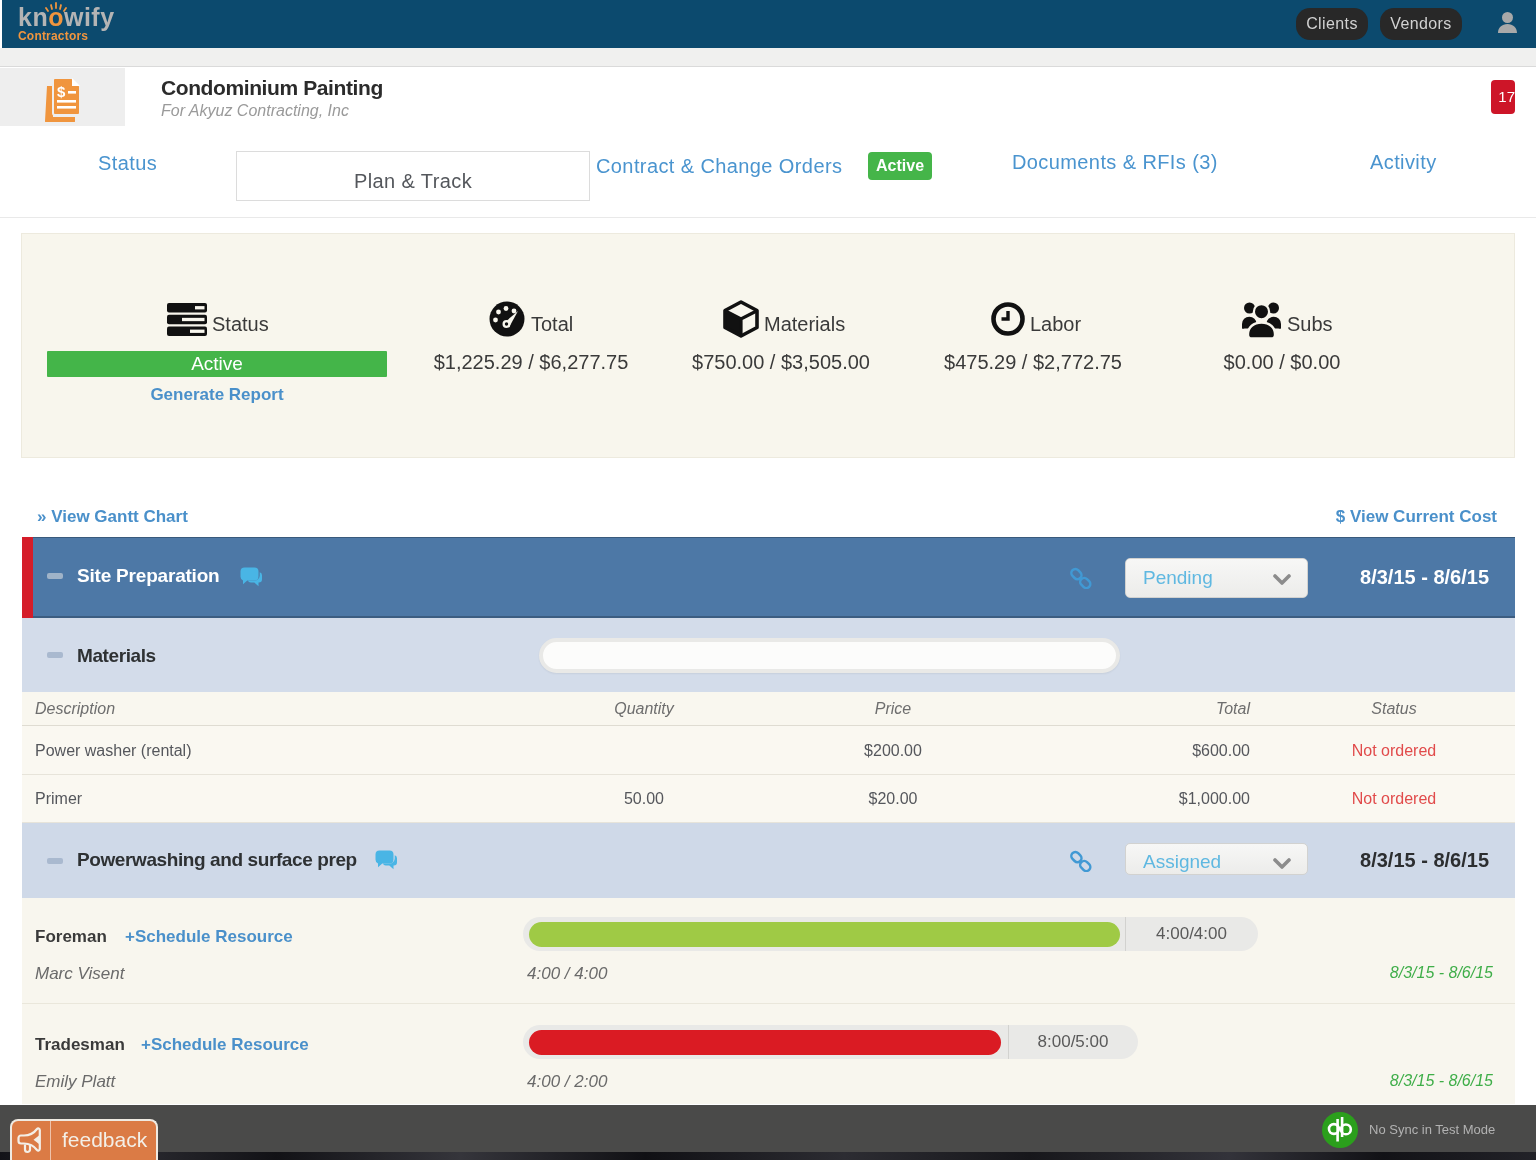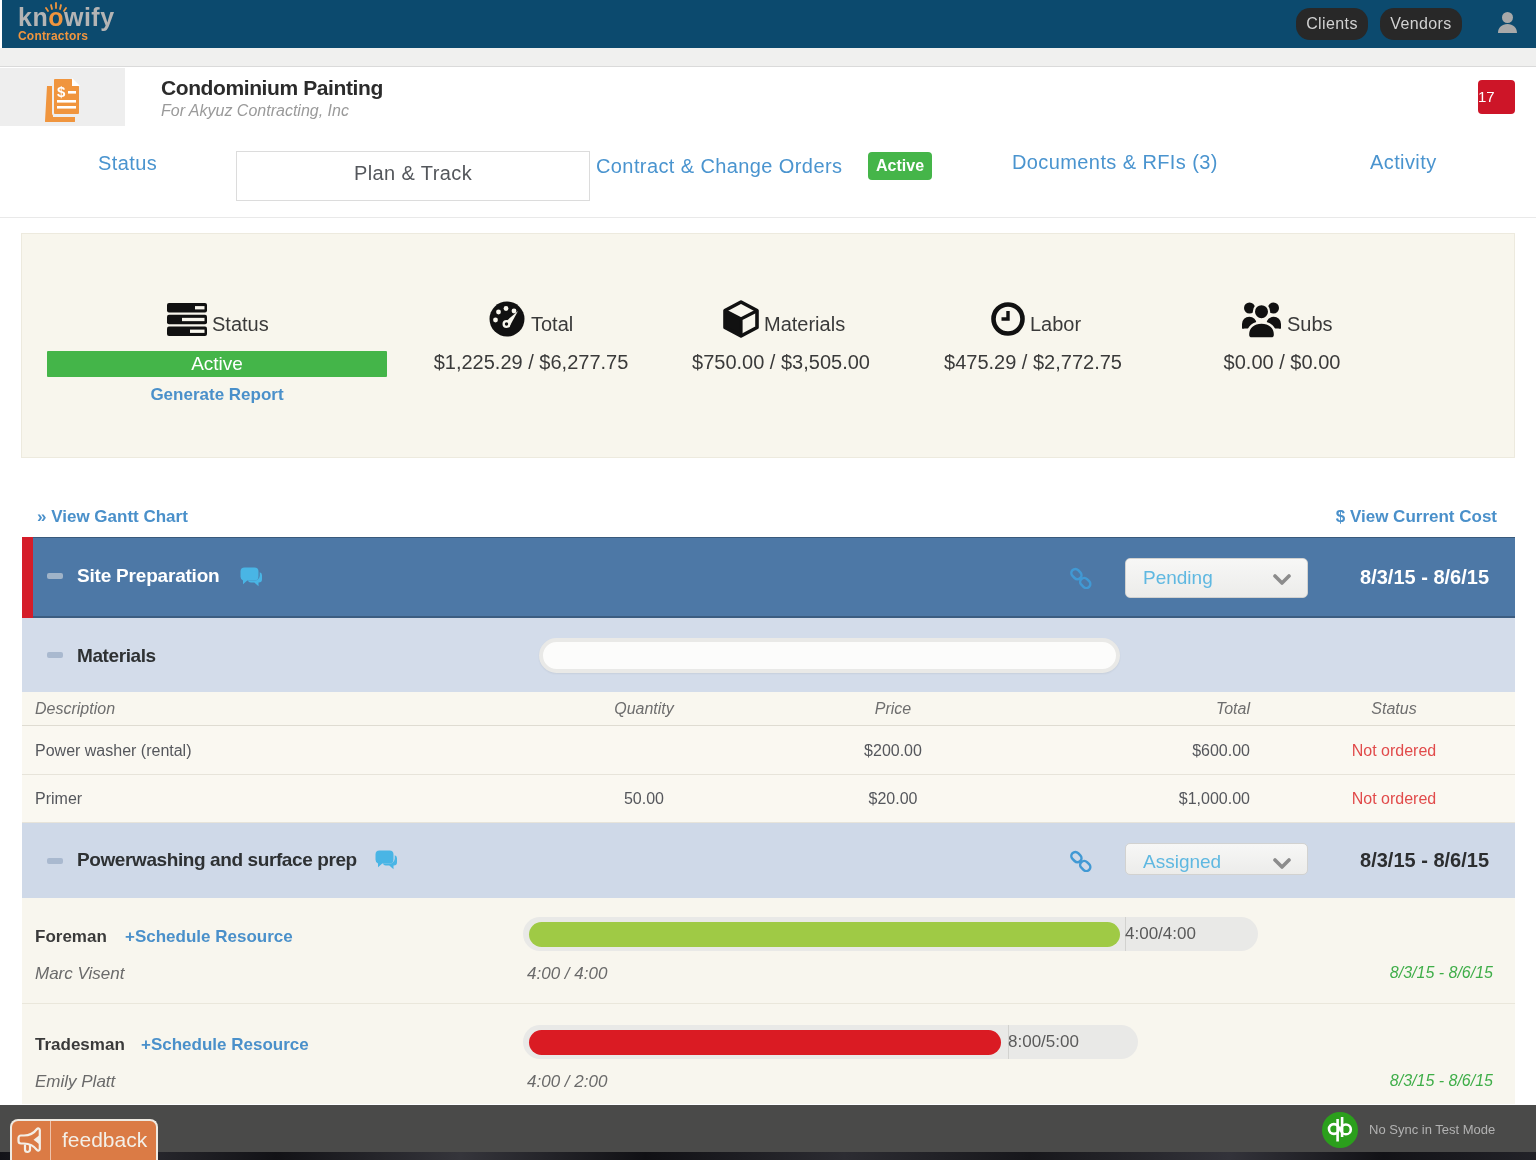--- a/index.html
+++ b/index.html
@@ -16,26 +16,26 @@
 .btn-dark { position:absolute; top:8px; height:32px; background:#282828; color:#d2d2d2; font-size:16px; border-radius:14px; text-align:center; line-height:32px; letter-spacing:0.4px; }
 .person { position:absolute; top:13px; }
 
 
 .strip { position:absolute; left:0; top:48px; width:1536px; height:19px; background:#f0f0ef; border-bottom:1px solid #dadada; }
 .header { position:absolute; left:0; top:68px; width:1536px; height:58px; background:#fff; }
 .iconcell { position:absolute; left:0; top:0; width:125px; height:58px; background:#eeeeee; }
 .docicon { position:absolute; left:44px; top:10px; }
 .h-title { position:absolute; left:161px; top:8px; font-size:21px; font-weight:bold; color:#2b2b2b; letter-spacing:-0.4px; }
 .h-sub { position:absolute; left:161px; top:34px; font-size:16px; font-style:italic; color:#9a9a9a; }
-.badge17 { position:absolute; right:21px; top:12px; width:37px; height:34px; background:#cd1528; border-radius:4px; color:#fff; font-size:15px; text-align:left; line-height:34px; }
+.badge17 { position:absolute; right:21px; top:12px; width:24px; height:34px; background:#cd1528; border-radius:4px; color:#fff; font-size:15px; text-align:right; line-height:34px; }
 
 
 .nav { position:absolute; left:0; top:126px; width:1536px; height:92px; background:#fff; border-bottom:1px solid #e9e9e9; }
 .navlink { position:absolute; font-size:20px; color:#4a94cf; letter-spacing:0.4px; }
-.tabbox { position:absolute; left:236px; top:25px; width:354px; height:50px; border:1px solid #dcdcdc; background:#fff; text-align:center; font-size:20px; color:#54575c; padding-top:10px; letter-spacing:0.4px; }
+.tabbox { position:absolute; left:236px; top:25px; width:354px; height:50px; border:1px solid #dcdcdc; background:#fff; text-align:center; font-size:20px; color:#54575c; padding-top:18px; letter-spacing:0.4px; }
 .activebadge { position:absolute; left:868px; top:26px; background:#45b549; border-radius:4px; color:#fff; font-weight:bold; font-size:16px; padding:5px 8px; }
 
 
 .stats { position:absolute; left:21px; top:233px; width:1494px; height:225px; background:#f8f6ed; border:1px solid #edeade; }
 .statgroup { position:absolute; top:67px; height:36px; display:flex; align-items:center; }
 .statlabel { font-size:20px; color:#3a3a3a; margin-left:5px; margin-top:10px; }
 .statamount { position:absolute; top:117px; font-size:20px; color:#3a3a3a; text-align:center; width:400px; }
 .activebar { position:absolute; left:25px; top:117px; width:340px; height:26px; background:#44b549; color:#fff; font-size:19px; text-align:center; line-height:26px; border-radius:1px; }
 .genreport { position:absolute; left:25px; top:151px; width:340px; text-align:center; font-size:17px; font-weight:bold; color:#4a90ca; }
 
@@ -74,21 +74,21 @@
 
 .resblock { position:relative; background:#f8f6ee; border-bottom:1px solid #eae7db; }
 .res-role { position:absolute; left:13px; font-size:17px; font-weight:bold; color:#3a3a3a; }
 .res-sched { position:absolute; font-size:17px; font-weight:bold; color:#4a90ca; }
 .res-name { position:absolute; left:13px; font-size:17px; font-style:italic; color:#6a6a6a; }
 .res-hours { position:absolute; left:505px; font-size:17px; font-style:italic; color:#6a6a6a; }
 .res-date { position:absolute; right:22px; font-size:16px; font-style:italic; color:#3fae49; }
 .ptrack { position:absolute; left:501px; background:#e9e9e7; border-radius:17px; height:34px; }
 .pfill { position:absolute; left:6px; top:5px; height:25px; border-radius:12.5px; }
 .pdiv { position:absolute; top:0; bottom:0; width:1px; background:#d2d2cf; }
-.plabel { position:absolute; top:0; height:34px; line-height:34px; font-size:17px; color:#5a5a5a; }
+.plabel { position:absolute; top:0; height:34px; line-height:34px; font-size:17px; color:#5a5a5a; text-align:center; }
 
 
 .footer { position:absolute; left:0; top:1105px; width:1536px; height:47px; background:#4a4a49; }
 .photo { position:absolute; left:0; top:1152px; width:1536px; height:8px;
   background:linear-gradient(90deg,#131318,#2e2e34 7%,#121216 18%,#35353b 30%,#101014 42%,#2c2c32 55%,#17171b 67%,#33333a 80%,#121216 90%,#222228);
 }
 .qb { position:absolute; left:1322px; top:1112px; width:36px; height:36px; }
 .nosync { position:absolute; left:1369px; top:1122px; font-size:13px; color:#b2b2b2; }
 .feedback { position:absolute; left:10px; top:1119px; width:148px; height:41px; background:#db7b45; border:2px solid #efeae2; border-bottom:none; border-radius:8px 8px 0 0; }
 .fb-div { position:absolute; left:38px; top:0; bottom:0; width:1px; background:rgba(255,255,255,0.55); }

